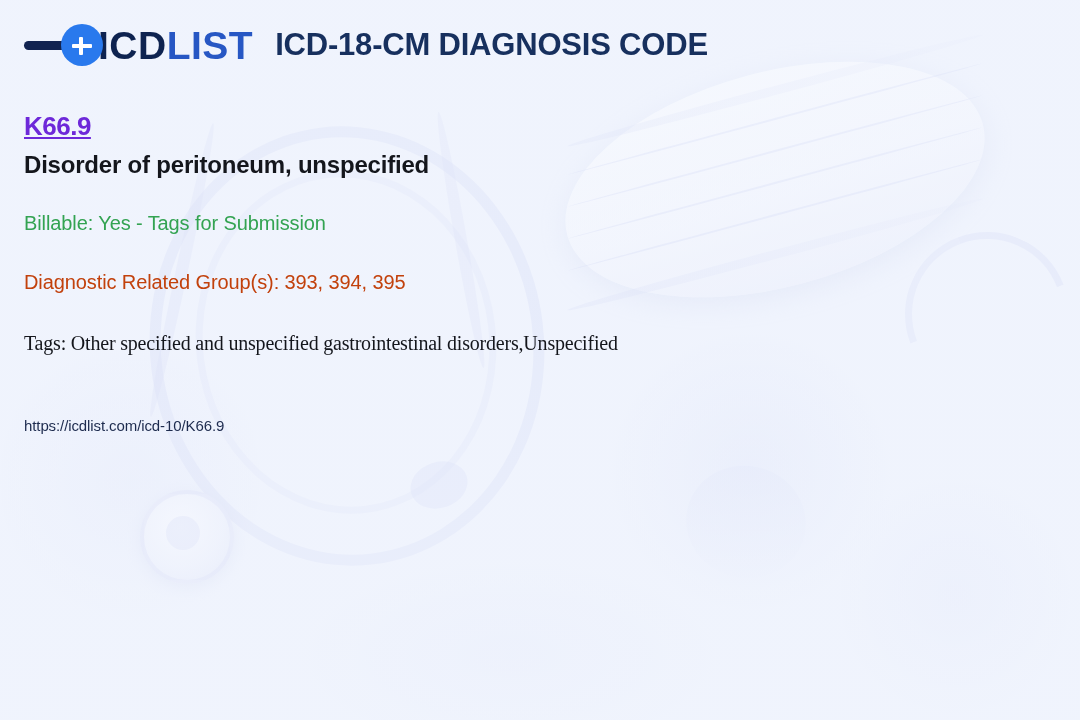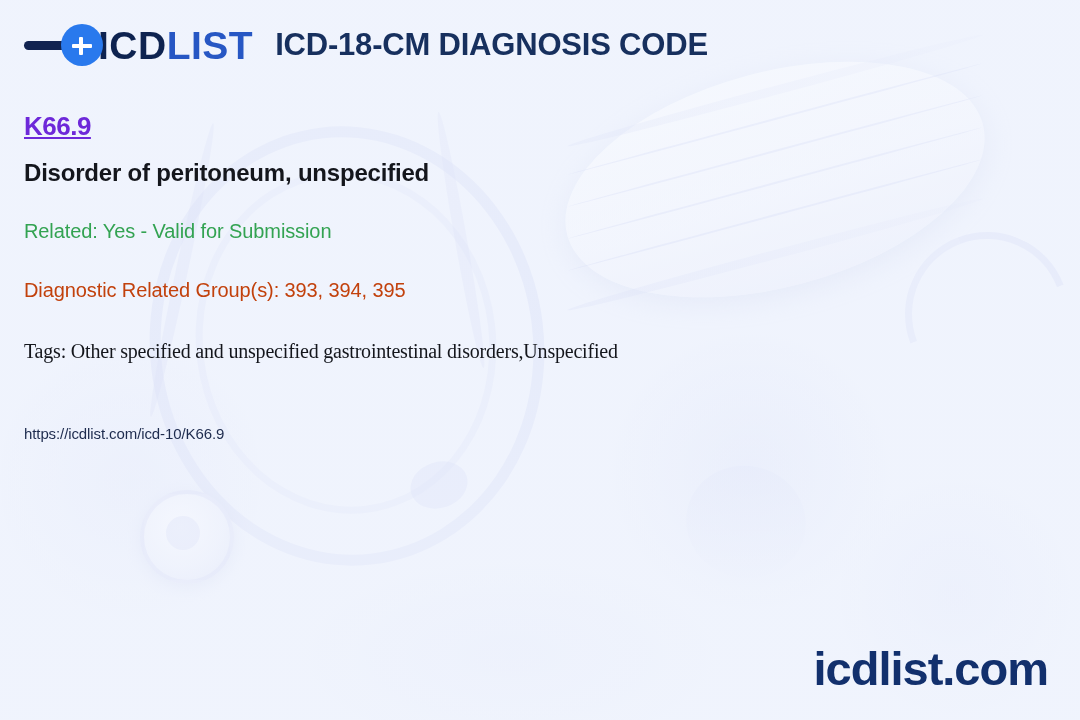--- a/index.html
+++ b/index.html
@@ -234,21 +234,21 @@
   }
   #code-value {
     font-size: 26px;
     font-weight: bold;
     color: #6d28d9;
     line-height: 1.1;
     letter-spacing: -0.5px;
     text-decoration: underline;
   }
   #code-description {
-    margin-top: 18px;
+    margin-top: 10px;
     font-size: 24px;
     font-weight: bold;
     color: #14161c;
     letter-spacing: -0.2px;
   }
   #billable-status {
     margin-top: 33px;
     font-size: 20px;
     color: #33a352;
     letter-spacing: -0.1px;
@@ -325,21 +325,20 @@
         <span class="plus-v"></span>
       </span>
       <span class="logo-word"><span class="part-icd">ICD</span><span class="part-list">LIST</span></span>
     </div>
     <div id="header-title">ICD-18-CM DIAGNOSIS CODE</div>
   </div>
 
   <div id="content">
     <div id="code-value">K66.9</div>
     <div id="code-description">Disorder of peritoneum, unspecified</div>
-    <div id="billable-status">Related: Yes - Valid for Submission</div>
+    <div id="billable-status">Billable: Yes - Tags for Submission</div>
     <div id="drg-line">Diagnostic Related Group(s): 393, 394, 395</div>
     <div id="tags-line">Tags: Other specified and unspecified gastrointestinal disorders,Unspecified</div>
     <div id="source-url">https://icdlist.com/icd-10/K66.9</div>
   </div>
 
-  <div id="footer-brand">icdlist.com</div>
 
 </div>
 
 </body></html>

